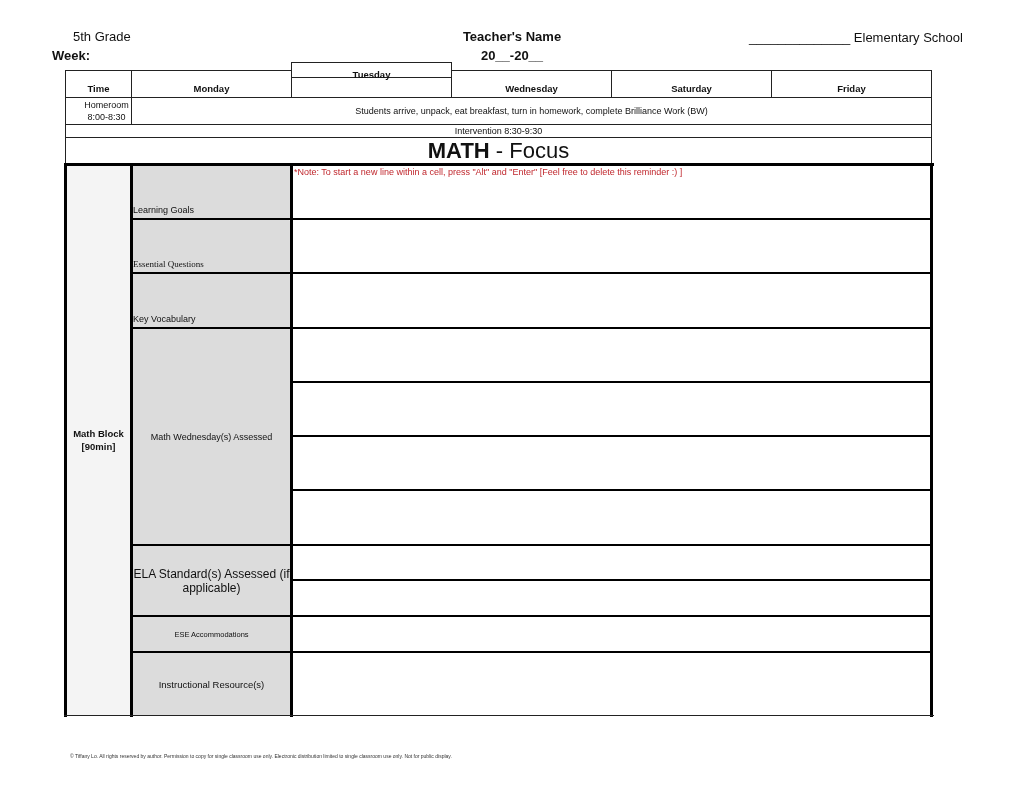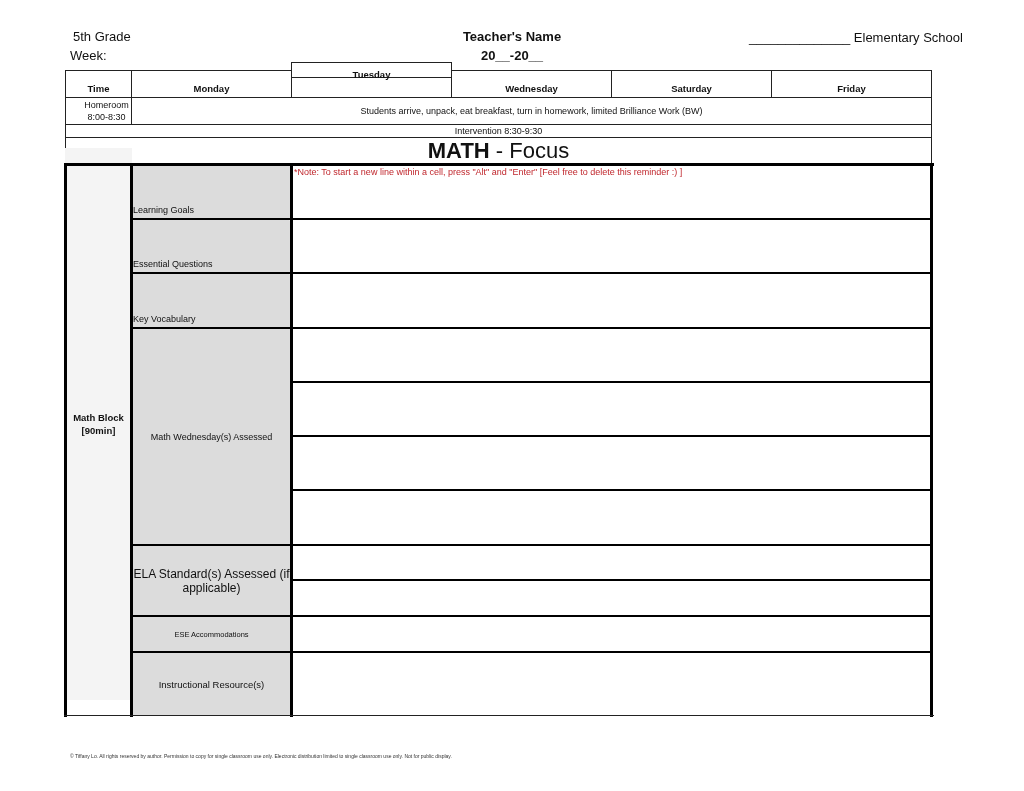--- a/index.html
+++ b/index.html
@@ -1,20 +1,20 @@
 <!DOCTYPE html>
 <html><head>
 <meta charset="utf-8">
 <style>
   html, body { margin:0; padding:0; background:#ffffff; }
   body { width:1024px; height:791px; position:relative; overflow:hidden;
          font-family:"Liberation Sans", "DejaVu Sans", sans-serif; color:#111; }
   .abs { position:absolute; }
   .hdr-grade { left:73px; top:29px; font-size:13px; }
-  .hdr-week { left:70px; top:48px; font-size:13px; font-weight:normal; }
+  .hdr-week { left:52px; top:48px; font-size:13px; font-weight:bold; }
   .hdr-teacher { left:412px; top:29px; width:200px; text-align:center; font-size:13px; font-weight:bold; }
   .hdr-year { left:412px; top:48px; width:200px; text-align:center; font-size:13px; font-weight:bold; }
   .hdr-school { left:749px; top:30px; font-size:13px; }
 
   .cell { position:absolute; box-sizing:border-box; display:flex; align-items:center; justify-content:center; text-align:center; }
   .b1 { border:1px solid #222; }
   .day { font-size:9.5px; font-weight:bold; padding-top:8px; }
   .small { font-size:9px; line-height:13px; }
   .focus { font-size:22px; }
   .focus b { font-weight:bold; }
@@ -44,38 +44,38 @@
   <div class="cell b1 day" style="left:291px;top:62px;width:161px;height:16px;">Tuesday</div>
   <div class="cell b1 day" style="left:451px;top:70px;width:161px;height:28px;">Wednesday</div>
   <div class="cell b1 day" style="left:611px;top:70px;width:161px;height:28px;">Saturday</div>
   <div class="cell b1 day" style="left:771px;top:70px;width:161px;height:28px;">Friday</div>
 </div>
 
 <div class="cell b1 small" style="left:65px;top:97px;width:67px;height:28px;flex-direction:column;line-height:12px;padding-left:16px;">
   <span>Homeroom</span>
   <span>8:00-8:30</span>
 </div>
-<div class="cell b1 small" style="left:131px;top:97px;width:801px;height:28px;">Students arrive, unpack, eat breakfast, turn in homework, limited Brilliance Work (BW)</div>
+<div class="cell b1 small" style="left:131px;top:97px;width:801px;height:28px;">Students arrive, unpack, eat breakfast, turn in homework, complete Brilliance Work (BW)</div>
 
 <div class="cell b1 small" style="left:65px;top:124px;width:867px;height:14px;">Intervention 8:30-9:30</div>
 
 <div class="cell b1 focus" style="left:65px;top:137px;width:867px;height:28px;">
   <b>MATH</b>
     <span style="white-space:pre;"> - Focus</span>
 </div>
 
 <div>
 
-  <div class="cell shade1" style="left:65px;top:148px;width:67px;height:552px;flex-direction:column;font-size:9.5px;font-weight:bold;line-height:13px;">
+  <div class="cell shade1" style="left:65px;top:164px;width:67px;height:552px;flex-direction:column;font-size:9.5px;font-weight:bold;line-height:13px;">
     <span>Math Block</span>
     <span>[90min]</span>
   </div>
 
   <div class="cell shade2 label-bottom" style="left:131px;top:164px;width:161px;height:55px;">Learning Goals</div>
-  <div class="cell shade2 label-bottom" style="left:131px;top:219px;width:161px;height:54px;">Essential Questions</div>
+  <div class="cell shade2 label-bottom" style="left:131px;top:219px;width:161px;height:54px;font-family:Liberation Serif, serif;">Essential Questions</div>
   <div class="cell shade2 label-bottom" style="left:131px;top:273px;width:161px;height:55px;">Key Vocabulary</div>
   <div class="cell shade2 label-center" style="left:131px;top:328px;width:161px;height:217px;">Math Wednesday(s) Assessed</div>
   <div class="cell shade2" style="left:131px;top:545px;width:161px;height:71px;font-size:12px;">ELA Standard(s) Assessed (if applicable)</div>
   <div class="cell shade2" style="left:131px;top:616px;width:161px;height:36px;font-size:7.5px;">ESE Accommodations</div>
   <div class="cell shade2" style="left:131px;top:652px;width:161px;height:64px;font-size:9.5px;">Instructional Resource(s)</div>
 
   <div class="entry" style="left:292px;top:165px;width:640px;height:54px;"></div>
   <div class="entry" style="left:292px;top:219px;width:640px;height:54px;"></div>
   <div class="entry" style="left:292px;top:273px;width:640px;height:55px;"></div>
   <div class="entry" style="left:292px;top:328px;width:640px;height:54px;"></div>

